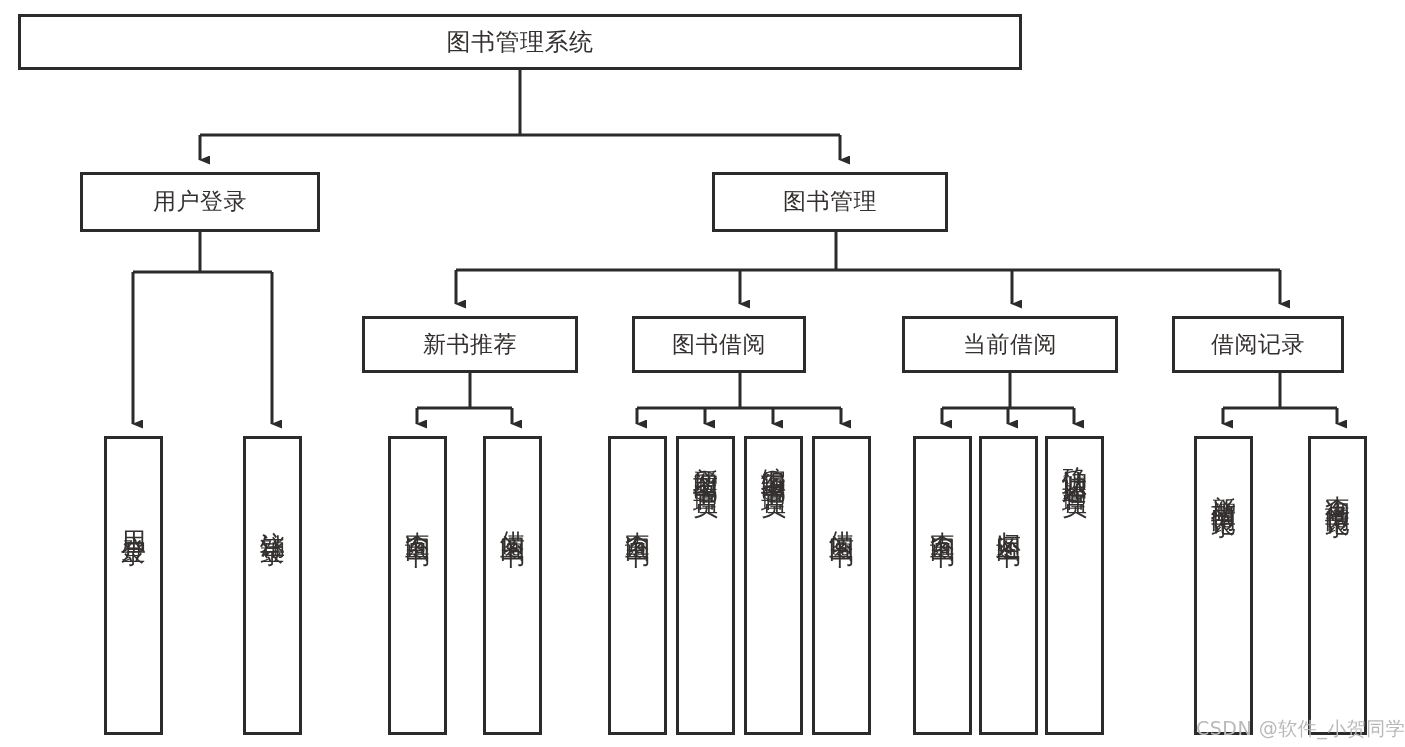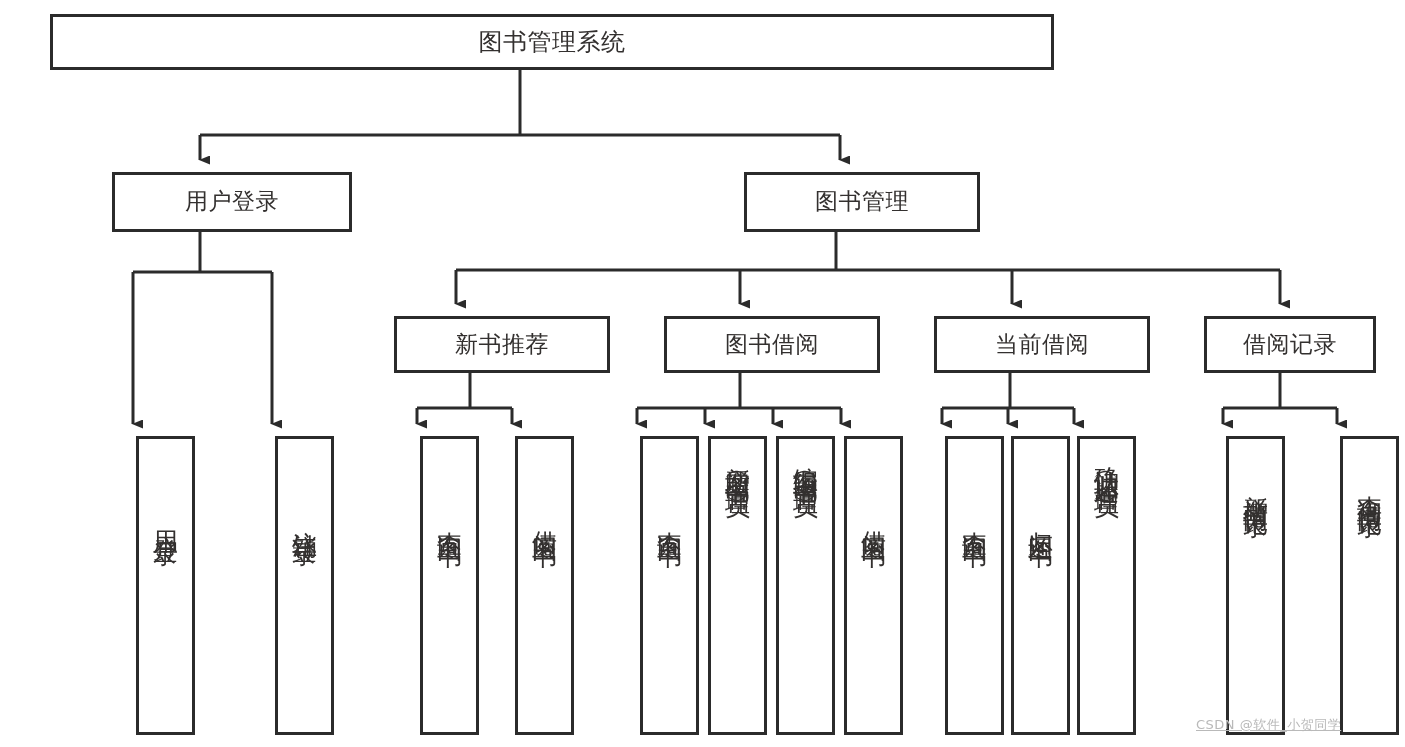--- a/index.html
+++ b/index.html
@@ -28,21 +28,20 @@
   }
   .node {
     position: absolute;
     box-sizing: border-box;
     background: #ffffff;
     border: 3px solid #2b2b2b;
     display: flex;
     align-items: center;
     justify-content: center;
     color: #33302f;
-    margin-left: 32px;
   }
   .node .label {
     text-align: center;
     line-height: 1.12;
     letter-spacing: 0.5px;
   }
   
   .node.h .label {
     font-size: 23px;
   }
@@ -59,24 +58,23 @@
     writing-mode: vertical-rl;
     text-orientation: upright;
     font-size: 25px;
     line-height: 1.0;
     letter-spacing: 4px;
     white-space: nowrap;
   }
   .watermark {
     position: absolute;
     color: #b9b9b9;
-    font-size: 13px;
+    font-size: 19px;
     white-space: nowrap;
     letter-spacing: 0.5px;
-    text-decoration: underline;
   }
 </style>
 </head>
 <body>
 
 <div id="canvas">
 
   <svg class="edges" viewBox="0 0 1405 747" xmlns="http://www.w3.org/2000/svg">
     <defs>
       <marker id="arrow" markerWidth="9" markerHeight="11" refX="4.5" refY="10" orient="auto" markerUnits="userSpaceOnUse">
@@ -136,21 +134,21 @@
   </div>
 
   <div class="node h" style="left:712px; top:172px; width:236px; height:60px;">
     <span class="label">图书管理</span>
   </div>
 
   <div class="node h" style="left:362px; top:316px; width:216px; height:57px;justify-content:center;">
     <span class="label">新书推荐</span>
   </div>
 
-  <div class="node h" style="left:632px; top:316px; width:216px; height:57px;">
+  <div class="node h" style="left:632px; top:316px; width:174px; height:57px;">
     <span class="label">图书借阅</span>
   </div>
 
   <div class="node h" style="left:902px; top:316px; width:216px; height:57px;">
     <span class="label">当前借阅</span>
   </div>
 
   <div class="node h" style="left:1172px; top:316px; width:172px; height:57px;">
     <span class="label">借阅记录</span>
   </div>

